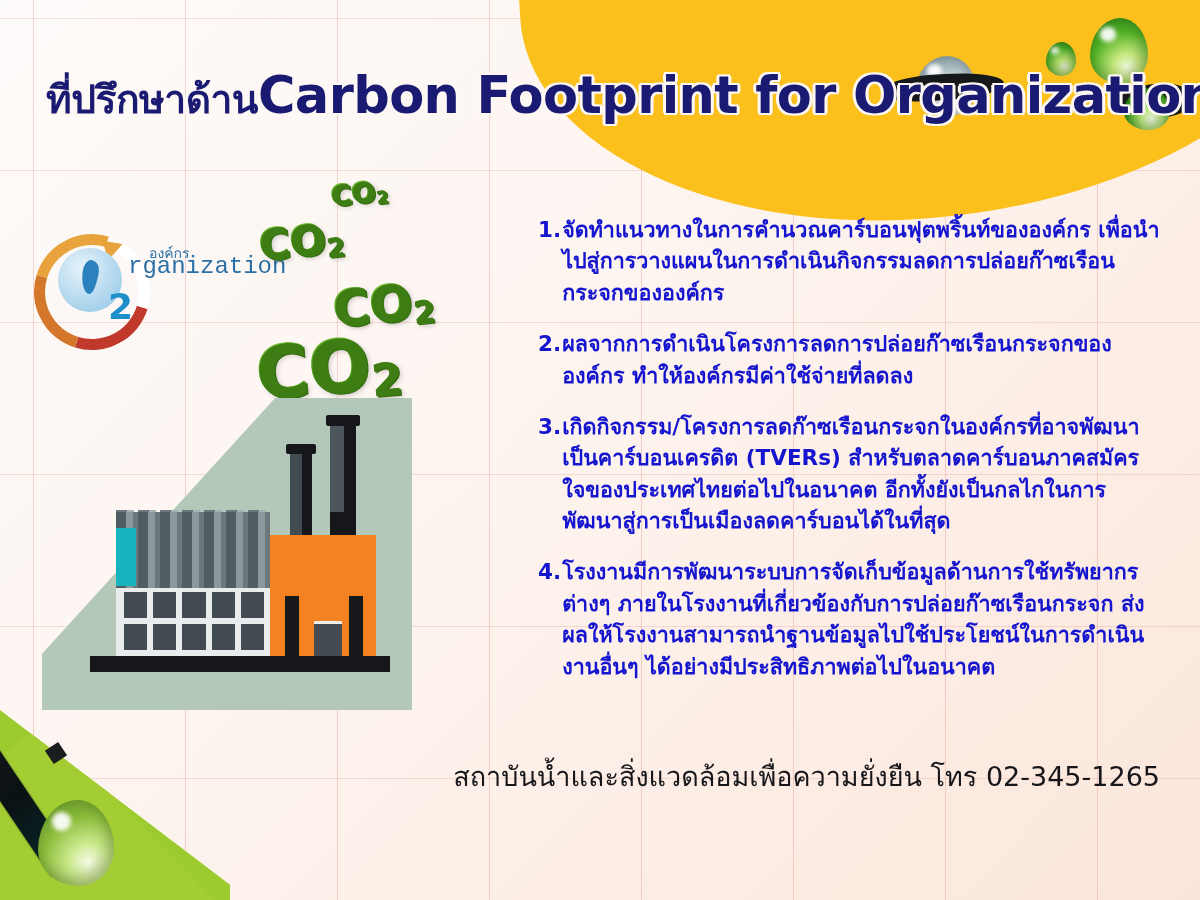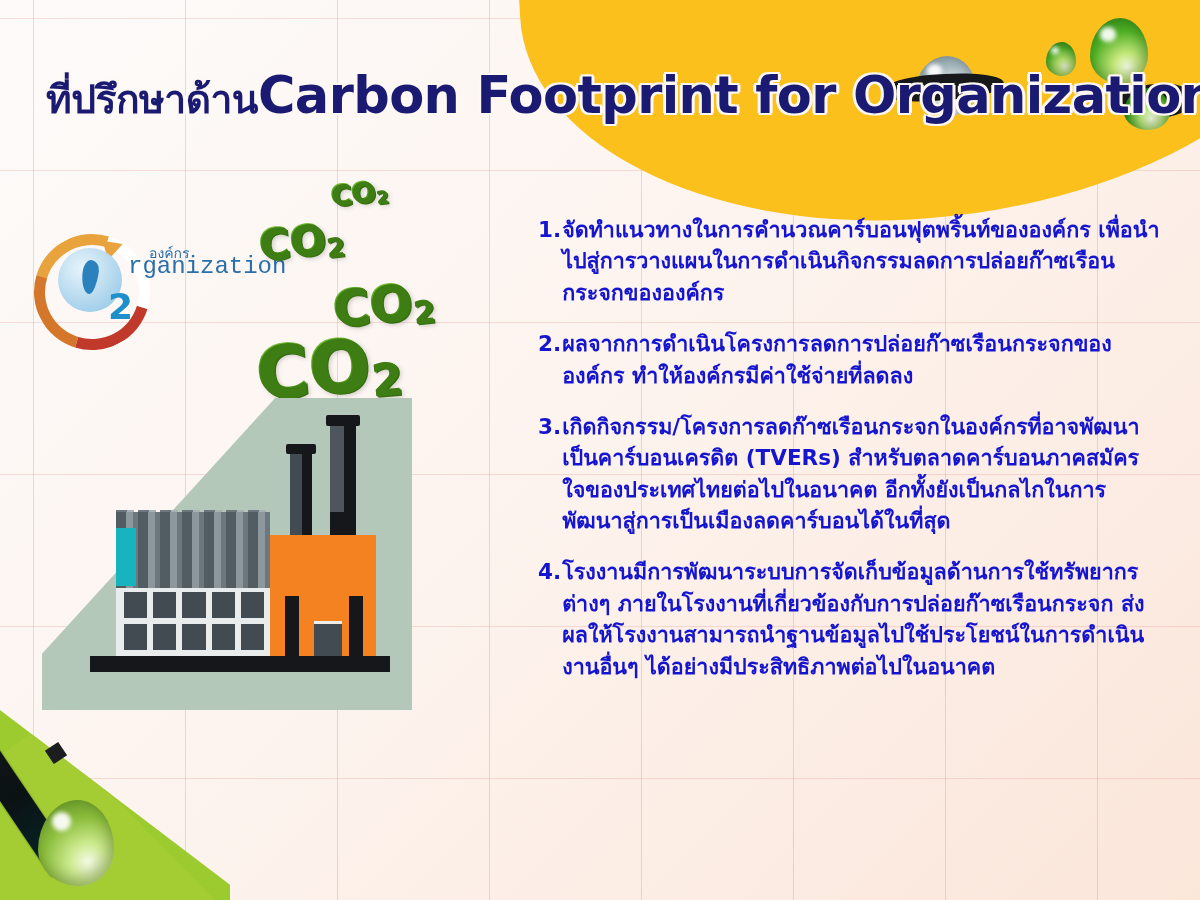--- a/index.html
+++ b/index.html
@@ -532,15 +532,16 @@
       <span class="bullet-num">3.</span>
       <span class="bullet-text">เกิดกิจกรรม/โครงการลดก๊าซเรือนกระจกในองค์กรที่อาจพัฒนาเป็นคาร์บอนเครดิต (TVERs) สำหรับตลาดคาร์บอนภาคสมัครใจของประเทศไทยต่อไปในอนาคต อีกทั้งยังเป็นกลไกในการพัฒนาสู่การเป็นเมืองลดคาร์บอนได้ในที่สุด</span>
     </div>
     <div class="bullet-item">
       <span class="bullet-num">4.</span>
       <span class="bullet-text">โรงงานมีการพัฒนาระบบการจัดเก็บข้อมูลด้านการใช้ทรัพยากรต่างๆ ภายในโรงงานที่เกี่ยวข้องกับการปล่อยก๊าซเรือนกระจก ส่งผลให้โรงงานสามารถนำฐานข้อมูลไปใช้ประโยชน์ในการดำเนินงานอื่นๆ ได้อย่างมีประสิทธิภาพต่อไปในอนาคต</span>
     </div>
   </div>
 
   <div class="footer">
+    <div class="footer-line2">สถาบันน้ำและสิ่งแวดล้อมเพื่อความยั่งยืน โทร 02-345-1265</div>
   </div>
 
 </div>
 
 </body></html>

